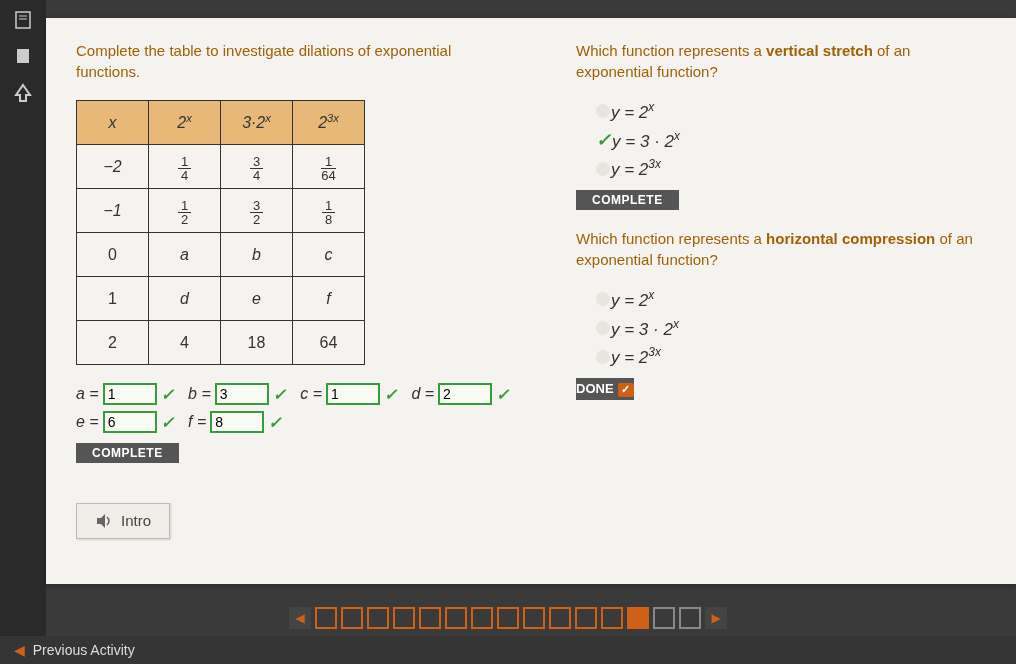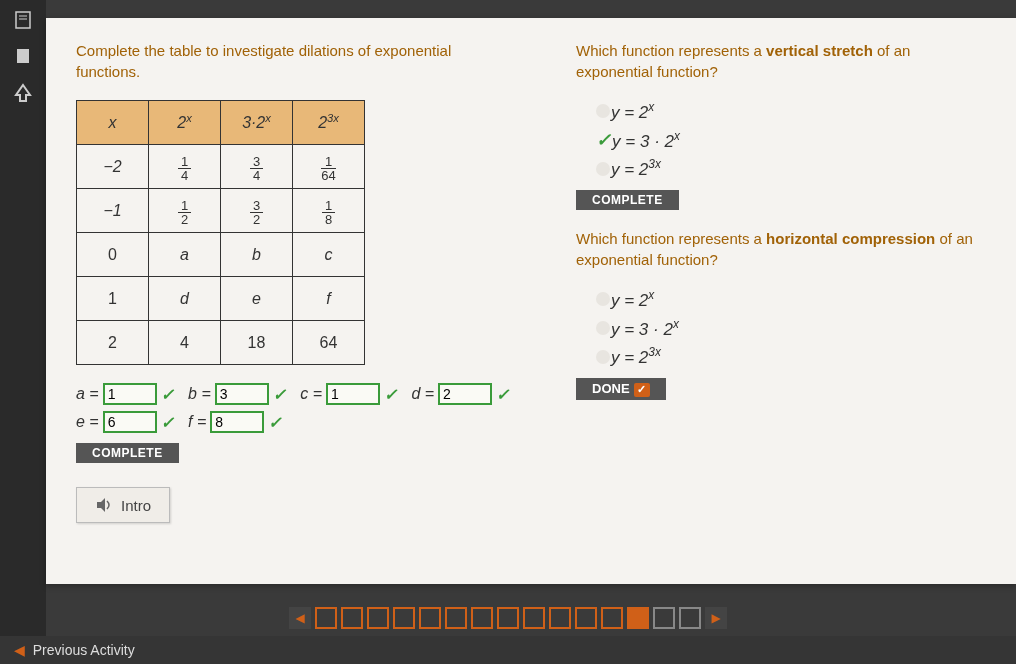--- a/index.html
+++ b/index.html
@@ -14,27 +14,27 @@
 .data-table th, .data-table td { border: 1px solid #333; width: 72px; height: 44px; text-align: center; font-size: 16px; font-style: italic; color: #333; }
 .data-table th { background: #e8b878; font-weight: normal; }
 .data-table .frac { display: inline-flex; flex-direction: column; font-style: normal; font-size: 13px; line-height: 1; }
 .data-table .frac .n { border-bottom: 1px solid #333; padding: 0 3px; }
 .answers-row { display: flex; flex-wrap: wrap; gap: 6px 14px; font-size: 16px; color: #333; align-items: center; margin-bottom: 10px; }
 .answer-item { display: flex; align-items: center; gap: 4px; font-style: italic; }
 .answer-item input { width: 54px; height: 22px; border: 1px solid #888; background: #fafaf5; font-size: 14px; padding: 0 4px; }
 .green-border { border: 1px solid #3a9b3a !important; box-shadow: inset 0 0 0 1px #3a9b3a; }
 .check-mark { color: #3a9b3a; font-weight: bold; }
 .complete-badge { display: inline-block; background: #555; color: #fff; font-size: 12px; font-weight: bold; padding: 3px 16px; letter-spacing: 0.5px; }
-.done-badge { display: inline-block; background: #555; color: #fff; font-size: 13px; font-weight: bold; padding: 3px 16px; }
+.done-badge { display: inline-block; background: #555; color: #fff; font-size: 13px; font-weight: bold; padding: 3px 0; }
 .done-badge .ck { background: #d06018; color: #fff; display: inline-block; width: 16px; height: 14px; text-align: center; font-size: 11px; margin-left: 4px; border-radius: 2px; }
 .q-options { margin: 8px 0 10px 0; }
 .option { display: flex; align-items: center; gap: 1px; margin: 6px 0 6px 20px; font-size: 17px; font-style: italic; color: #333; }
 .radio-dot { width: 14px; height: 14px; border-radius: 50%; background: #e8e5e0; }
 .selected-check { color: #3a9b3a; font-weight: bold; font-size: 18px; }
-.intro-btn { margin-top: 24px; display: inline-flex; align-items: center; gap: 8px; border: 1px solid #bbb; background: #f0ede8; padding: 8px 18px; font-size: 15px; color: #444; box-shadow: 1px 1px 2px rgba(0,0,0,0.15); }
+.intro-btn { margin-top: 40px; display: inline-flex; gap: 8px; border: 1px solid #bbb; background: #f0ede8; padding: 8px 18px; font-size: 15px; color: #444; box-shadow: 1px 1px 2px rgba(0,0,0,0.15); }
 .bottom-nav { position: absolute; left: 0; right: 0; bottom: 28px; height: 36px; display: flex; align-items: center; justify-content: center; gap: 4px; }
 .nav-arrow { width: 22px; height: 22px; background: #444; color: #d06018; display: flex; align-items: center; justify-content: center; font-size: 12px; }
 .progress-box { width: 22px; height: 22px; border: 2px solid #d06018; background: transparent; }
 .progress-box.filled { background: #d06018; }
 .progress-box.gray { border-color: #888; }
 .prev-activity { position: absolute; left: 0; bottom: 0; height: 28px; background: #353535; color: #ddd; font-size: 14px; padding: 4px 14px; display: flex; align-items: center; gap: 8px; width: 100%; }
 .prev-activity .arrow { color: #d06018; }
 sup { font-size: 0.7em; font-style: italic; }
 </style>
 </head>

